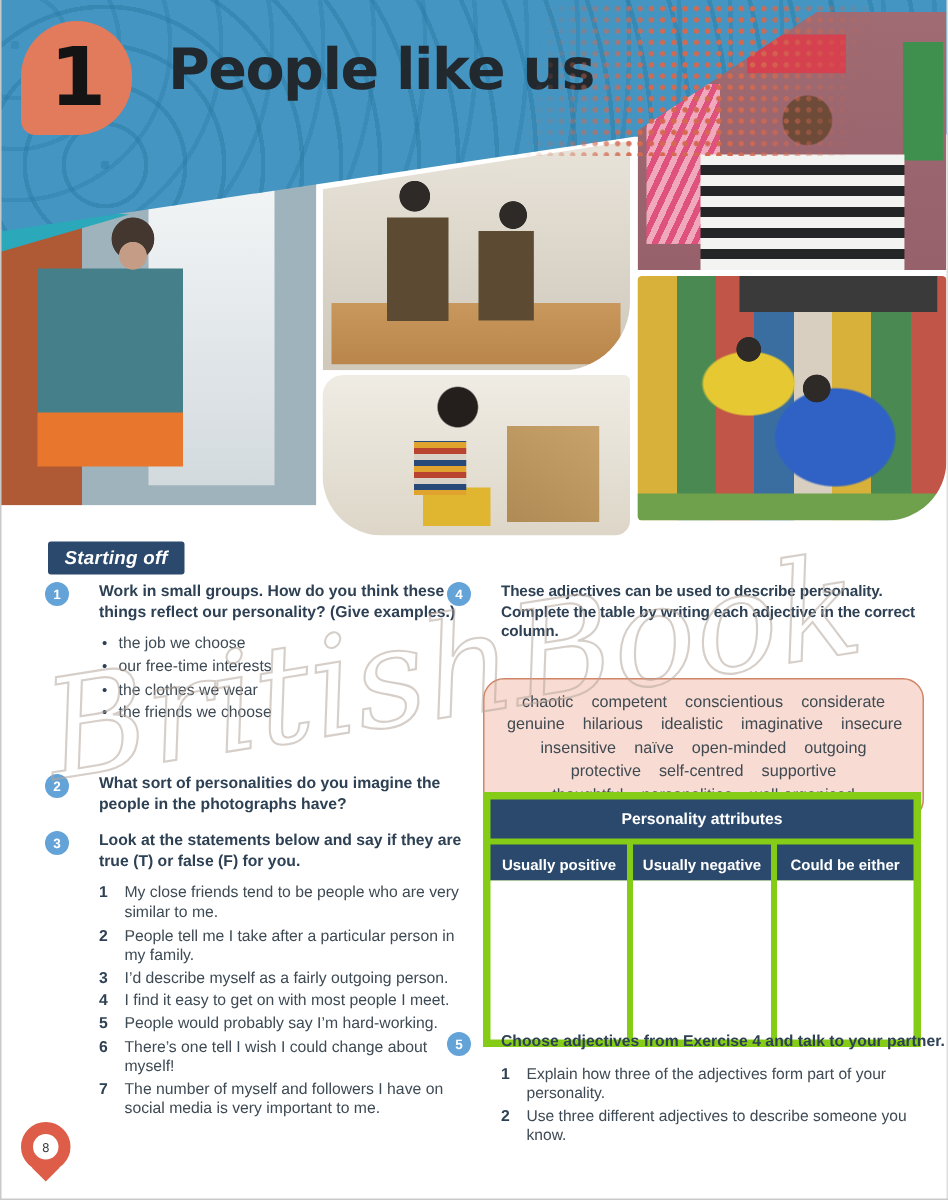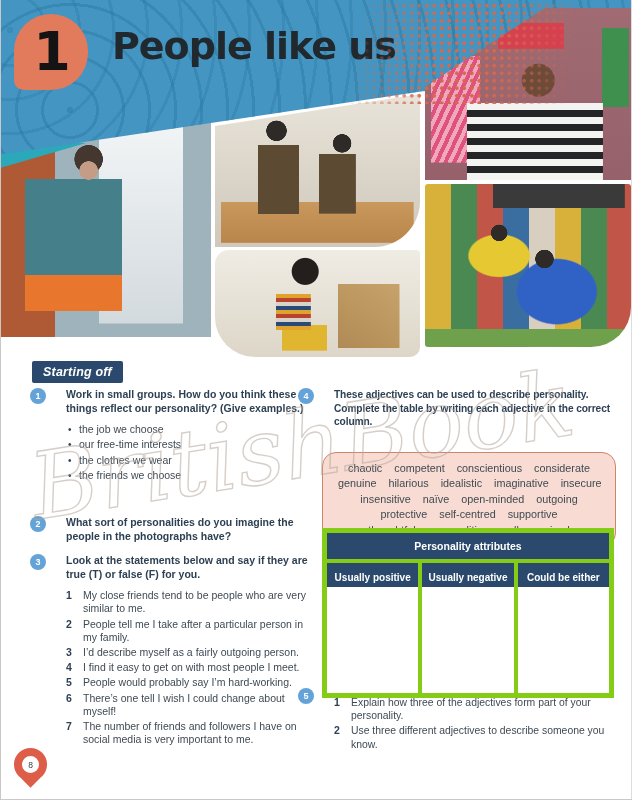--- a/index.html
+++ b/index.html
@@ -214,21 +214,21 @@
             <div class="item-t">People would probably say I’m hard-working.</div>
           </div>
 
           <div class="item-row">
             <div class="item-n">6</div>
             <div class="item-t">There’s one tell I wish I could change about myself!</div>
           </div>
 
           <div class="item-row">
             <div class="item-n">7</div>
-            <div class="item-t">The number of friends and followers I have on social media is very important to me.</div>
+            <div class="item-t">The number of myself and followers I have on social media is very important to me.</div>
           </div>
         </div>
     </div>
   </div>
 
   <div class="ex" id="ex4">
     <div class="num-circle">4</div>
     <div class="ex-body">
       <div class="ex-instruction">These adjectives can be used to describe personality. Complete the table by writing each adjective in the correct column.</div>
     </div>
@@ -256,20 +256,21 @@
       <div class="attr-col">
         <div class="attr-col-h">Could be either</div>
         <div class="attr-col-b"></div>
       </div>
     </div>
   </div>
 
   <div class="ex" id="ex5">
     <div class="num-circle">5</div>
     <div class="ex-body">
+      <div class="ex-instruction">Choose adjectives from Exercise 4 and talk to your partner.</div>
       <div class="items">
 
           <div class="item-row">
             <div class="item-n">1</div>
             <div class="item-t">Explain how three of the adjectives form part of your personality.</div>
           </div>
 
           <div class="item-row">
             <div class="item-n">2</div>
             <div class="item-t">Use three different adjectives to describe someone you know.</div>

